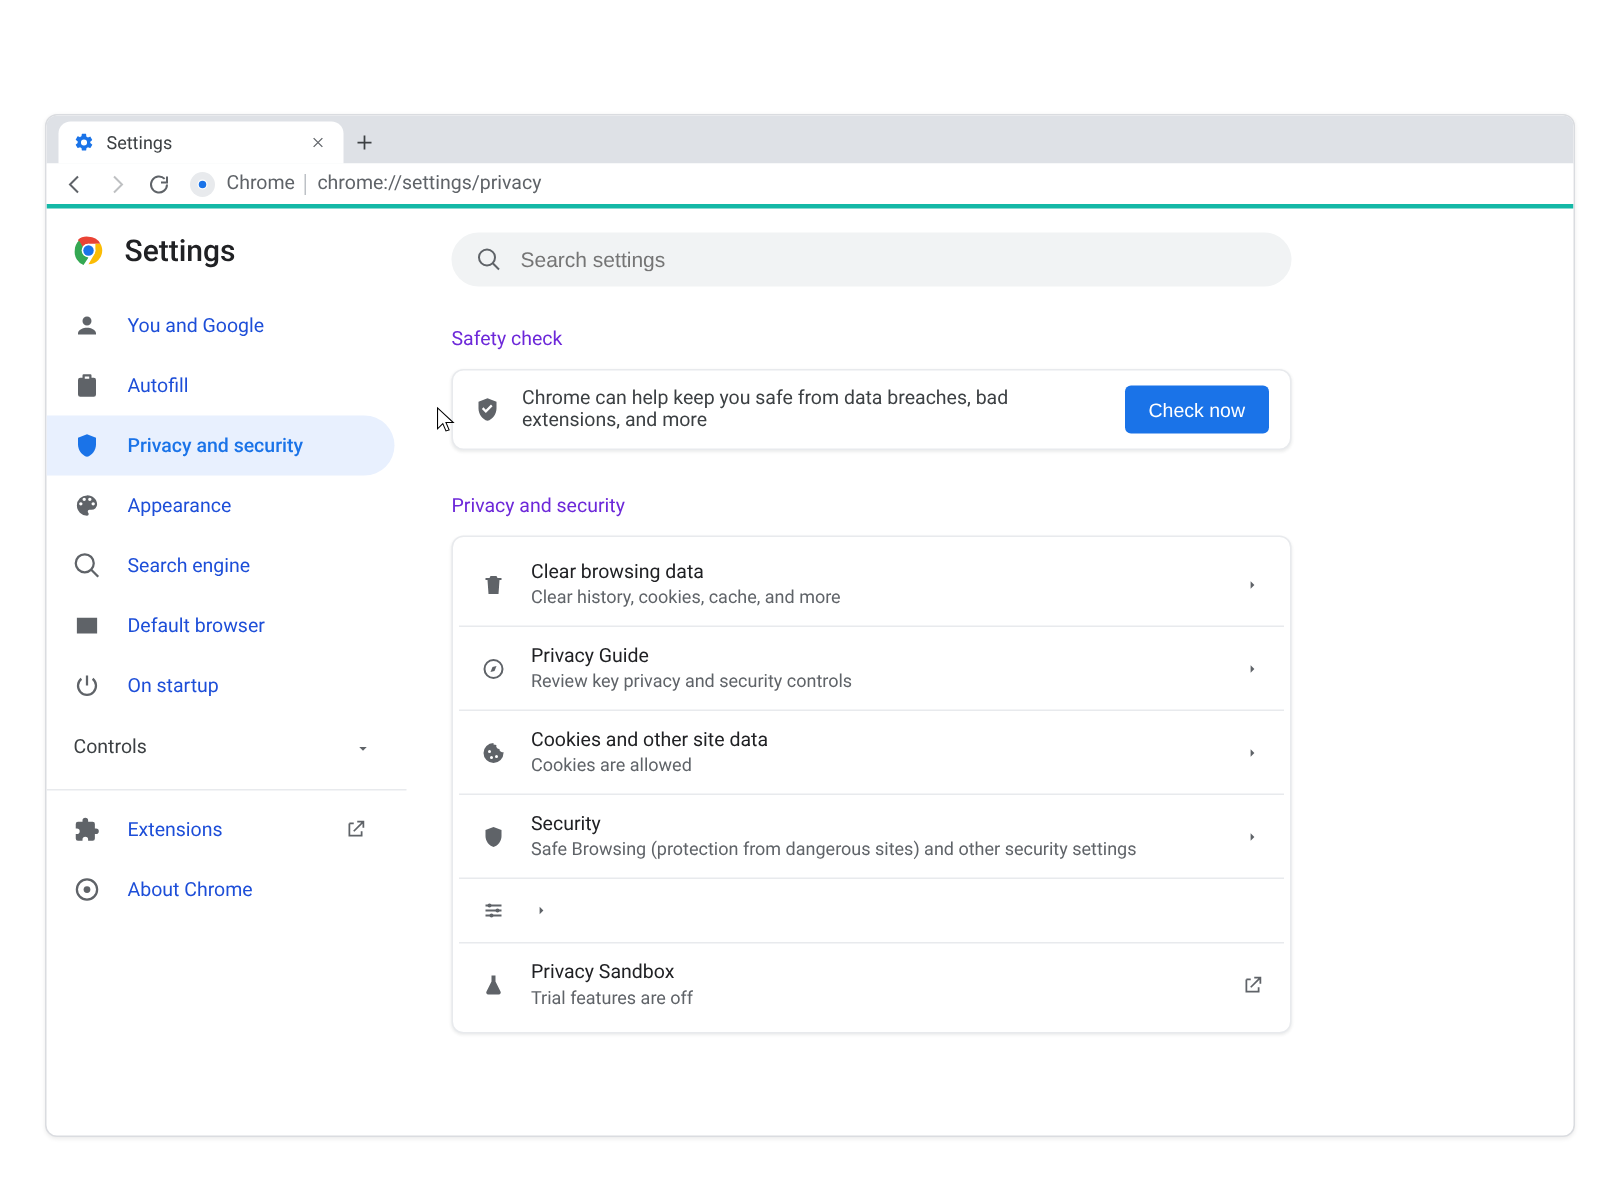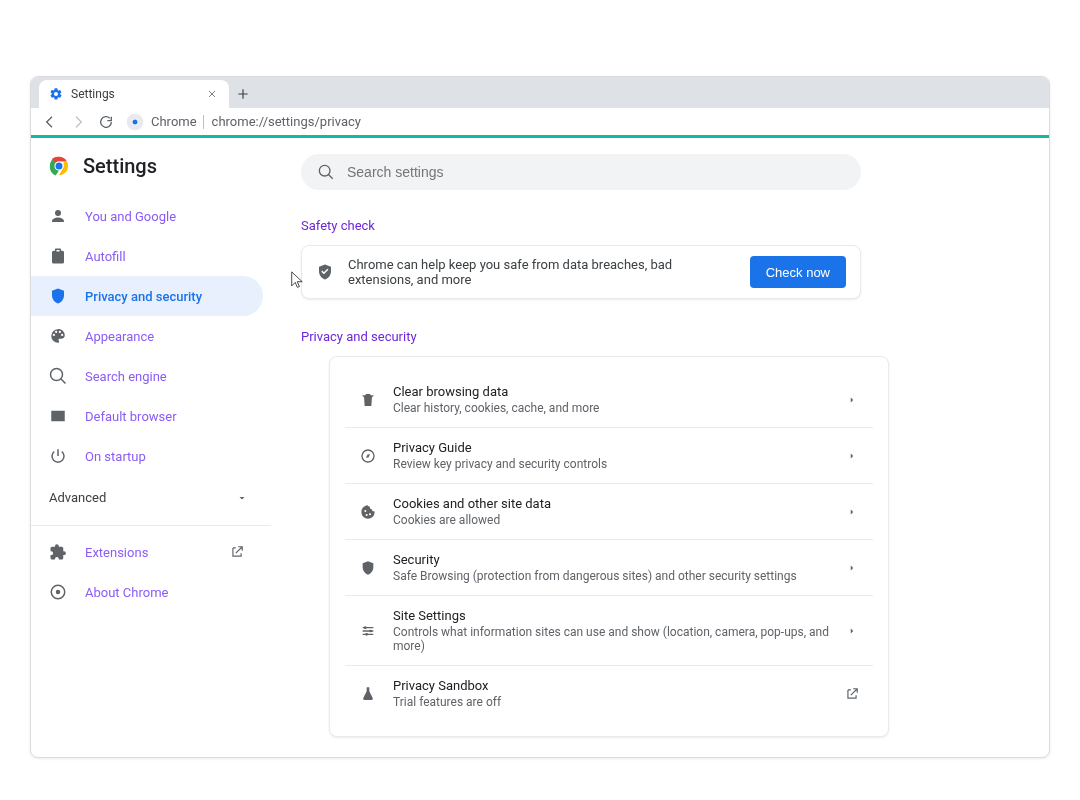--- a/index.html
+++ b/index.html
@@ -108,21 +108,21 @@
   }
   .nav {
     padding-top: 8px;
   }
   .nav-item {
     height: 40px;
     display: flex; align-items: center;
     gap: 18px;
     padding: 0 18px;
     font-size: 13px;
-    color: #8b5cf6;
+    color: #1d4ed8;
     cursor: pointer;
     border-radius: 0 20px 20px 0;
     margin-right: 8px;
   }
   .nav-item.active {
     background: #e8f0fe;
     color: #1a73e8;
     font-weight: 500;
   }
   .nav-item .nav-icon {
@@ -194,21 +194,21 @@
   .check-now {
     background: #1a73e8;
     color: #fff;
     border: none;
     border-radius: 4px;
     height: 32px;
     padding: 0 16px;
     font-size: 13px;
     cursor: pointer;
   }
-  .settings-list { padding: 15px; margin-left: 28px; }
+  .settings-list { padding: 4px; }
   .setting-row {
     display: flex; align-items: center;
     padding: 12px 14px;
     gap: 16px;
     border-top: 1px solid #e8eaed;
     cursor: pointer;
   }
   .setting-row:first-child { border-top: none; }
   .setting-row .row-icon {
     width: 18px; height: 18px;
@@ -354,21 +354,21 @@
           <span class="nav-icon">
             <svg viewBox="0 0 24 24" width="18" height="18">
                 <path fill="none" stroke="currentColor" stroke-width="2" d="M12 3v9m5-6a8 8 0 1 1-10 0"></path>
               </svg>
           </span>
           <span>On startup</span>
         </div>
       </div>
 
       <div class="advanced-row">
-        <span>Advanced</span>
+        <span>Controls</span>
         <span class="chevron">
           <svg viewBox="0 0 24 24" width="12" height="12">
               <path fill="currentColor" d="M7 10l5 5 5-5z"></path>
             </svg>
         </span>
       </div>
 
       <div class="adv-divider"></div>
 
       <div class="nav-item">
@@ -493,24 +493,20 @@
 
         <div class="setting-row">
           <span class="row-icon">
             <svg viewBox="0 0 24 24" width="16" height="16">
                 <path stroke="currentColor" stroke-width="2" d="M4 7h16M4 12h16M4 17h16"></path>
                 <circle cx="8" cy="7" r="2" fill="currentColor"></circle>
                 <circle cx="16" cy="12" r="2" fill="currentColor"></circle>
                 <circle cx="10" cy="17" r="2" fill="currentColor"></circle>
               </svg>
           </span>
-          <div class="texts">
-            <span class="title">Site Settings</span>
-            <span class="sub">Controls what information sites can use and show (location, camera, pop-ups, and more)</span>
-          </div>
           <span class="chevron">
               <svg viewBox="0 0 24 24" width="10" height="10">
                 <path fill="currentColor" d="M9 6l6 6-6 6z"></path>
               </svg>
             </span>
         </div>
 
         <div class="setting-row">
           <span class="row-icon">
             <svg viewBox="0 0 24 24" width="16" height="16">

